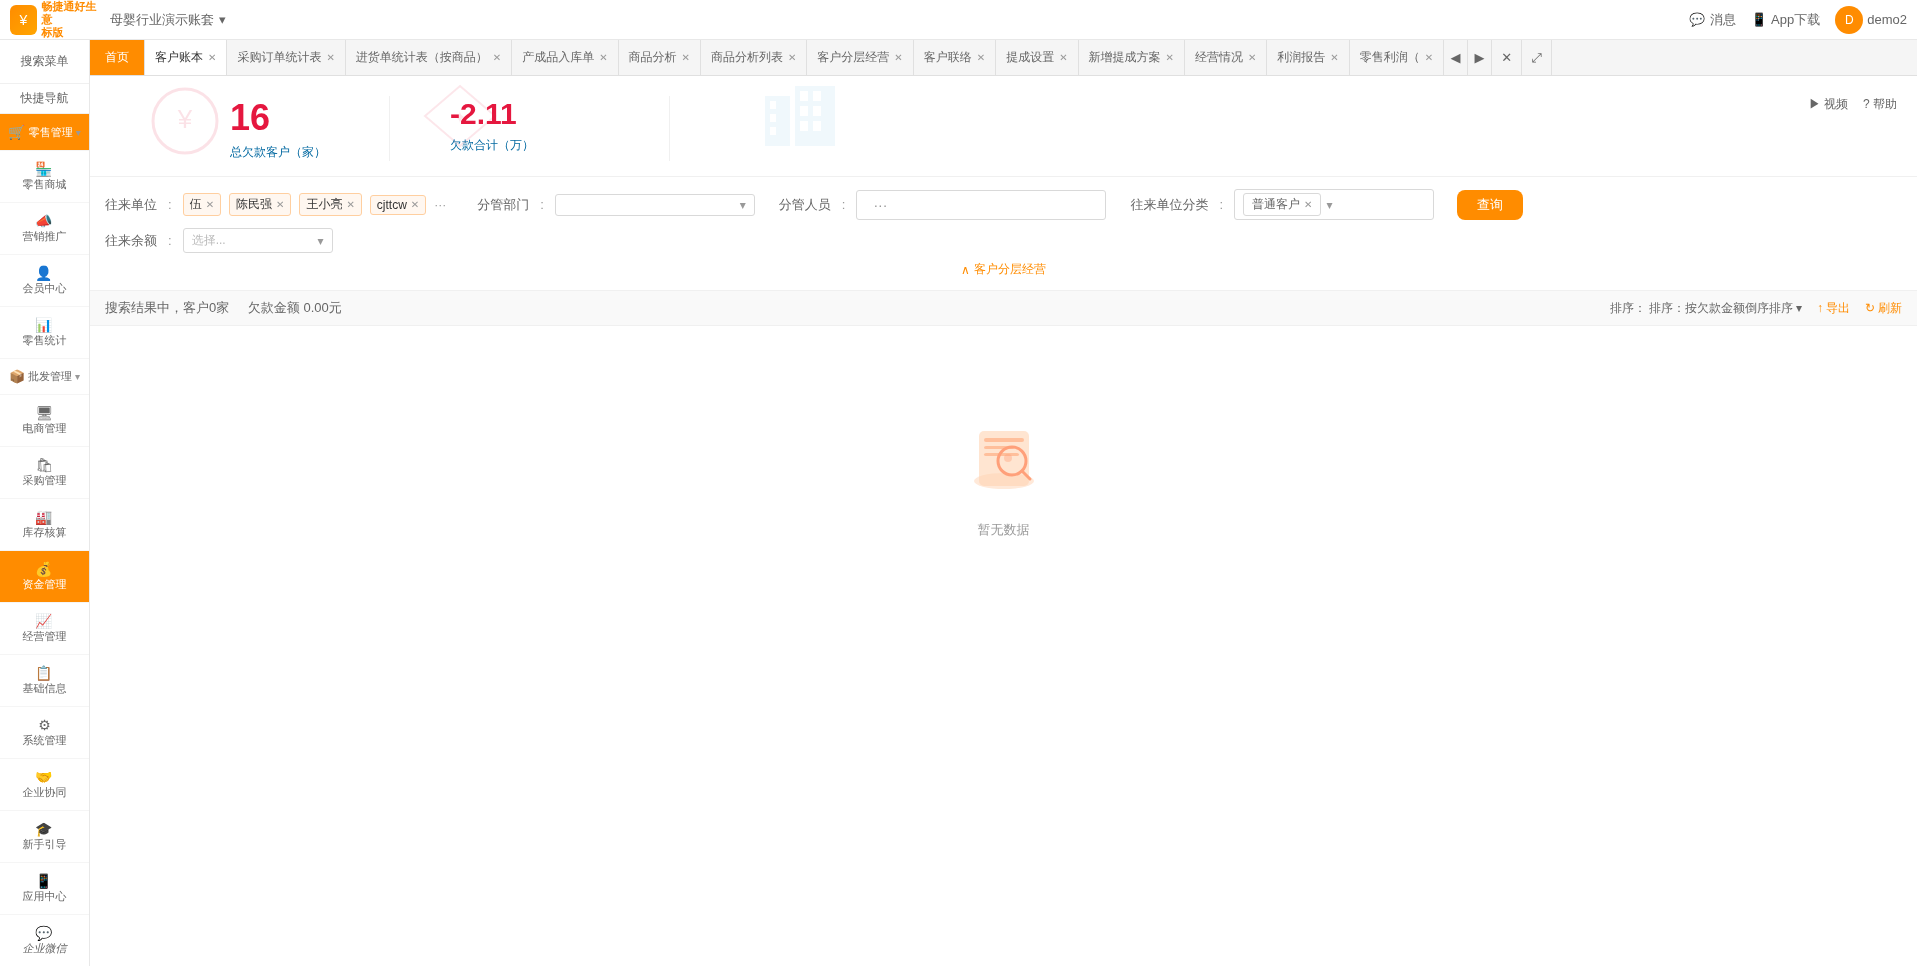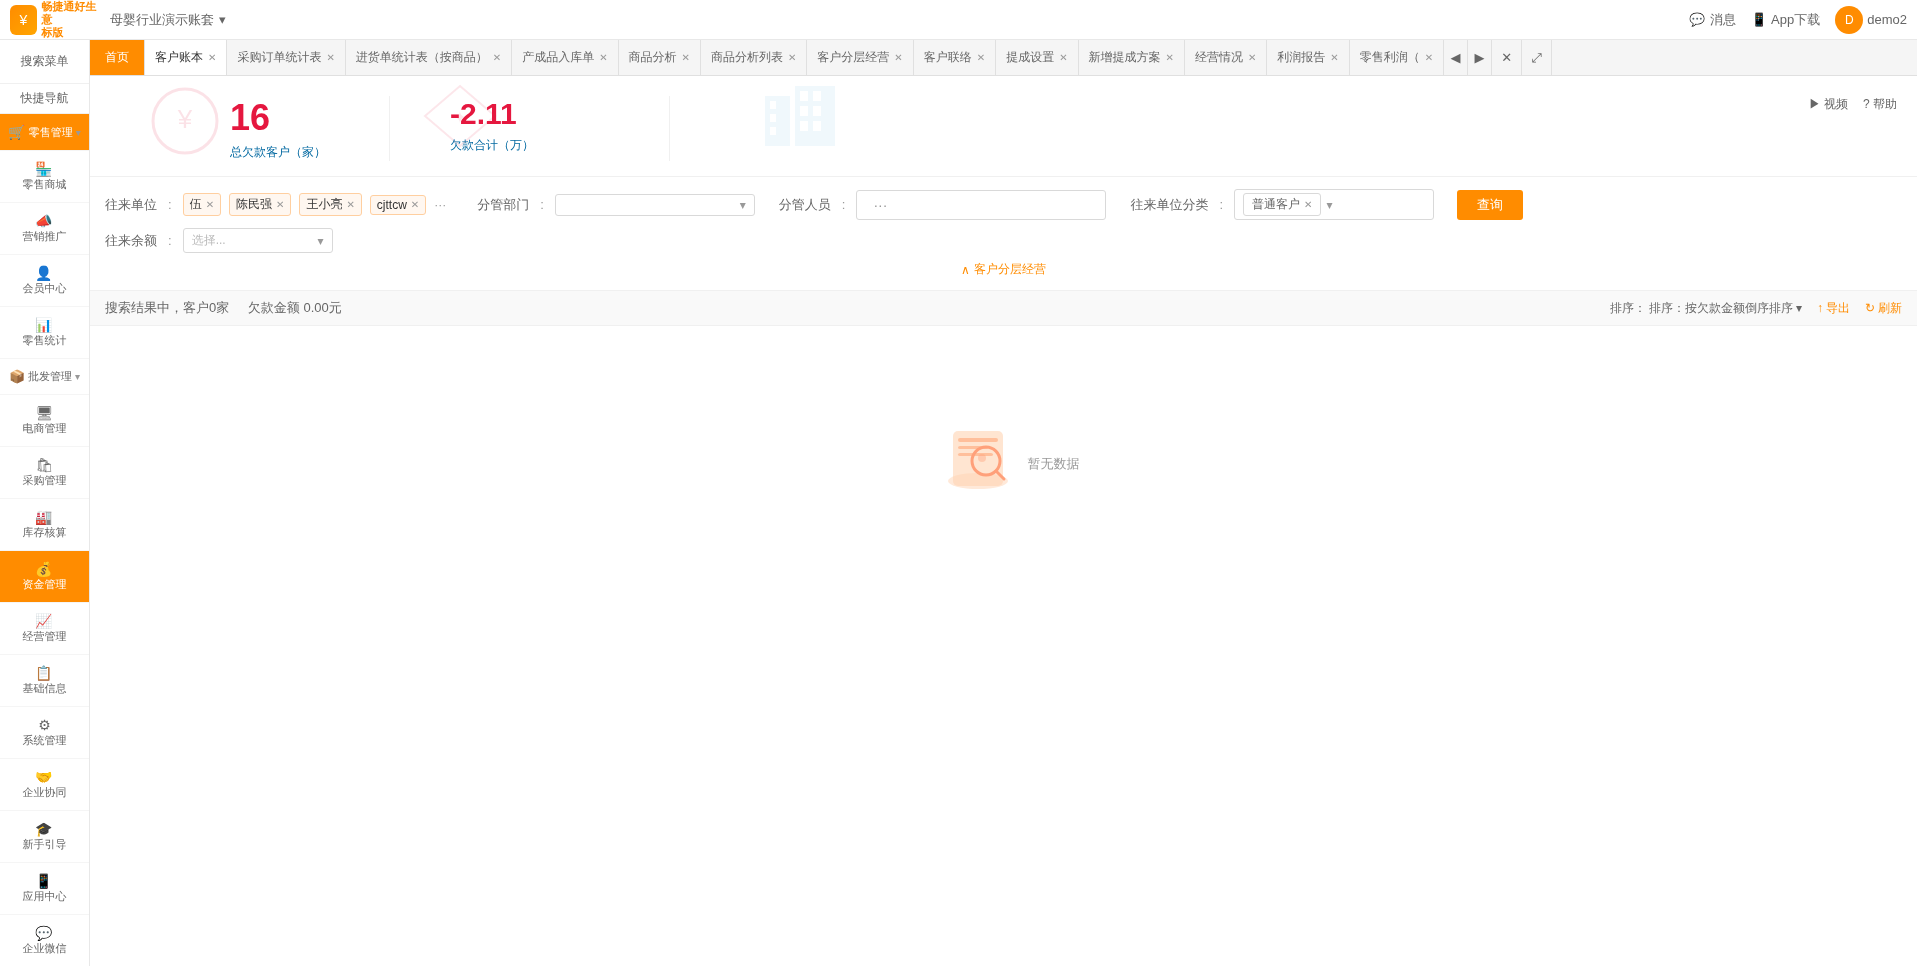--- a/index.html
+++ b/index.html
@@ -67,26 +67,26 @@
     .results-info { font-size: 13px; color: #666; }
     .results-actions { display: flex; align-items: center; gap: 15px; font-size: 12px; color: #666; }
     .sort-select { display: flex; align-items: center; gap: 3px; cursor: pointer; }
     .action-btn { display: flex; align-items: center; gap: 3px; cursor: pointer; color: #ff8c00; }
 
     
     .data-table { width: 100%; border-collapse: collapse; }
     .data-table th { padding: 10px 15px; text-align: left; font-size: 13px; color: #666; font-weight: normal; border-bottom: 1px solid #f0f0f0; background: #fafafa; }
 
     
-    .empty-state { display: flex; flex-direction: row; align-items: center; justify-content: center; padding: 80px 0; }
+    .empty-state { display: flex; flex-direction: column; align-items: center; justify-content: center; padding: 80px 0; }
     .empty-icon { width: 100px; height: 100px; position: relative; }
     .empty-text { font-size: 13px; color: #999; margin-top: 15px; }
 
     
-    .query-btn { background: #ff8c00; color: white; border: none; padding: 6px 20px; border-radius: 3px; font-size: 13px; cursor: pointer; }
+    .query-btn { background: #ff8c00; color: white; border: none; padding: 6px 20px; border-radius: 8px; font-size: 13px; cursor: pointer; }
 
     
     .red { color: #e5173f; }
 
     .nav-arrow { font-size: 10px; color: #999; }
   </style>
 </head>
 <body>
 
 <div class="app-container">
@@ -188,21 +188,21 @@
       <div class="sidebar-nav-item">
         <span style="font-size:14px;">🎓</span>
         <span style="font-size:11px;">新手引导</span>
       </div>
       <div class="sidebar-nav-item">
         <span style="font-size:14px;">📱</span>
         <span style="font-size:11px;">应用中心</span>
       </div>
       <div class="sidebar-nav-item">
         <span style="font-size:14px;">💬</span>
-        <span style="font-size:11px;">企业微信</span>
+        <span style="font-size:11px;font-style:italic;">企业微信</span>
       </div>
 
     </div>
 
     <div class="content-area">
 
       <div class="tab-bar">
         <div class="tab-item tab-home">
           <span>首页</span>
         </div>

